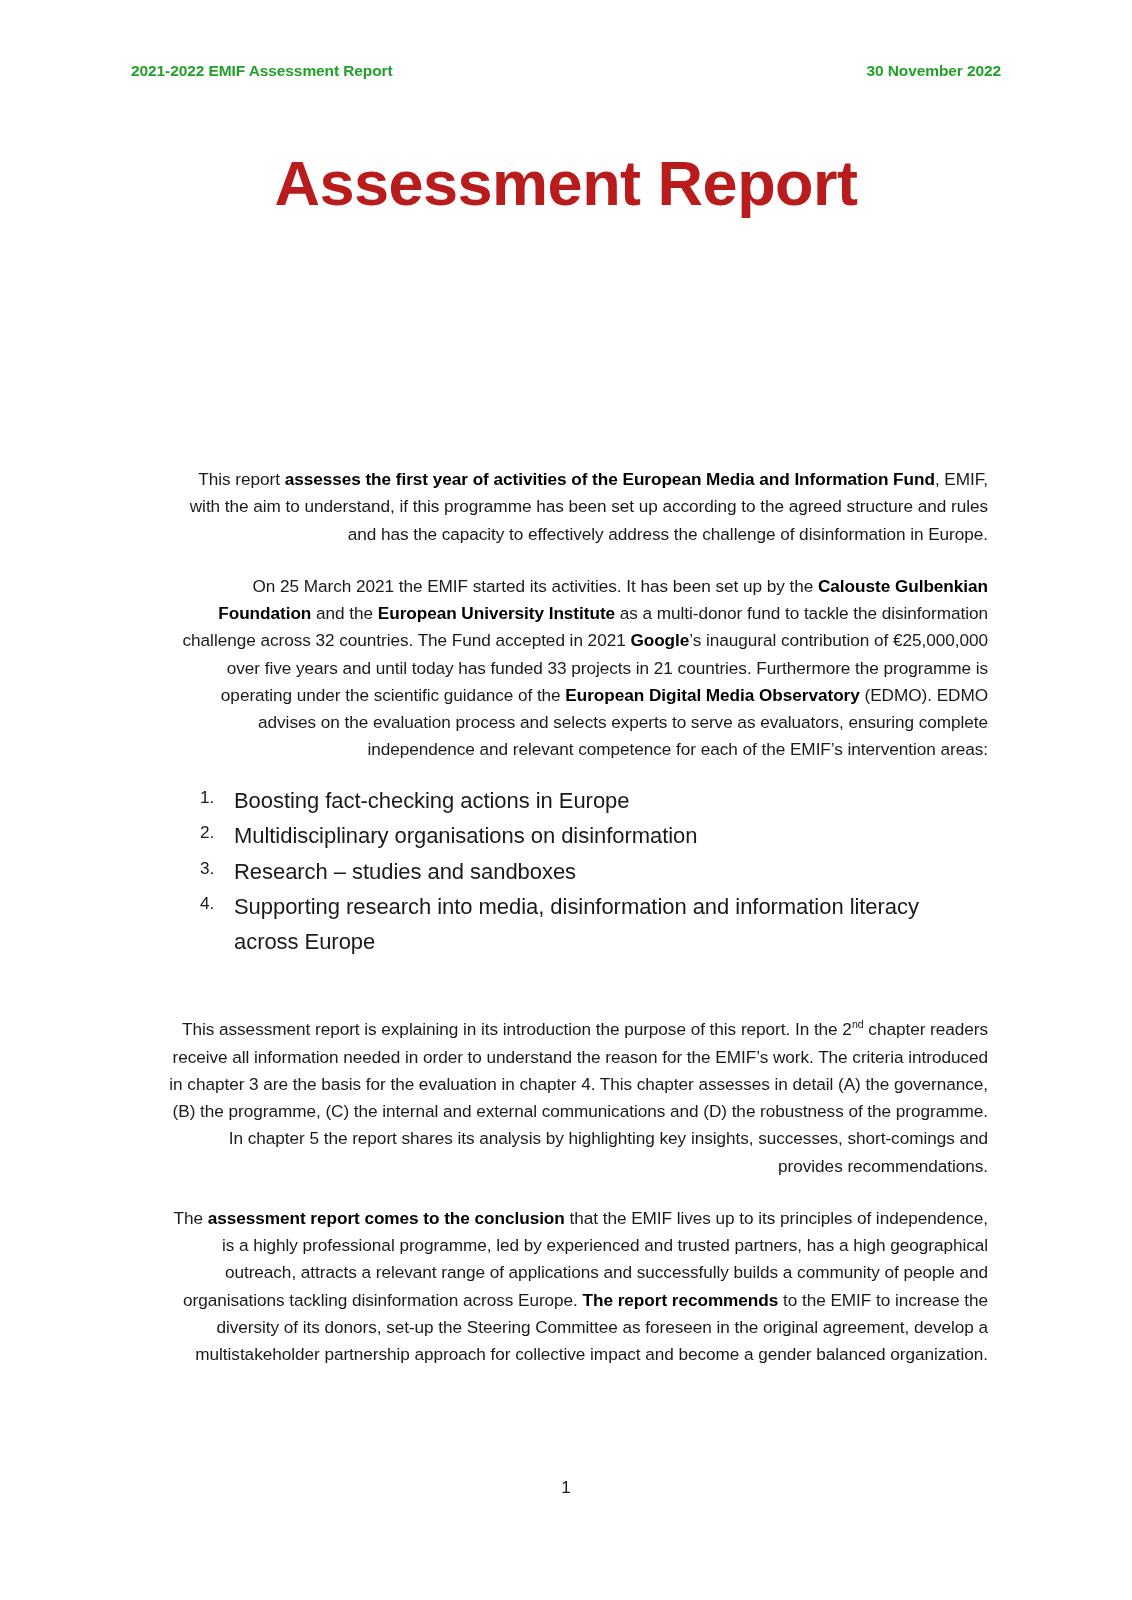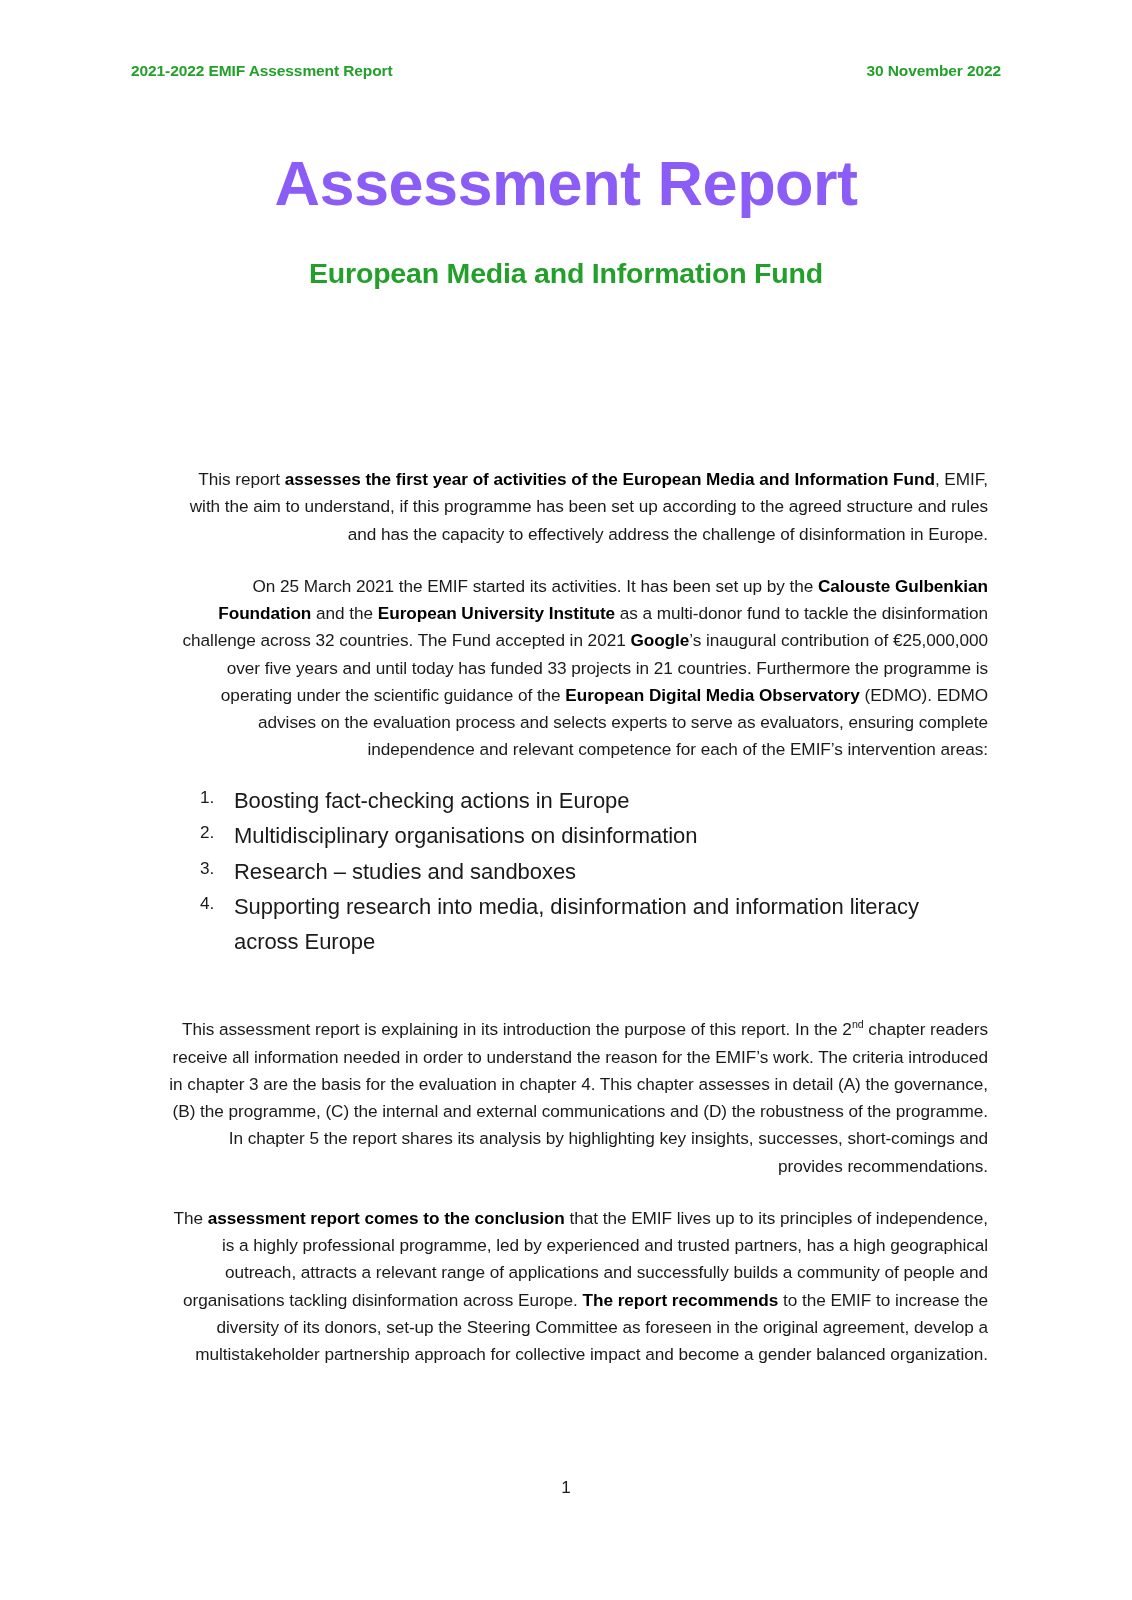--- a/index.html
+++ b/index.html
@@ -40,21 +40,21 @@
   .title-block {
     position: absolute;
     top: 148px;
     left: 131px;
     right: 131px;
     text-align: center;
   }
   .doc-title {
     font-size: 63px;
     font-weight: bold;
-    color: #8b5cf6;
+    color: #b91c1c;
     line-height: 1.12;
     letter-spacing: -0.5px;
     margin: 0;
   }
   .doc-subtitle {
     margin: 0;
     margin-top: 34px;
     font-size: 28.5px;
     font-weight: bold;
     color: #22A02A;
@@ -145,21 +145,20 @@
 <div class="page">
 
   <div class="doc-header">
     <span>2021-2022 EMIF Assessment Report</span>
     <span>30 November 2022</span>
   </div>
 
   <div class="title-block">
     <h1 class="doc-title">Assessment Report</h1>
     <div class="doc-subtitle">
-      <div>European Media and Information Fund</div>
     </div>
   </div>
 
 
   <div class="body-area">
 
     <p class="para"><span>This report </span><b>assesses the first year of activities of the European Media and Information Fund</b><span>, EMIF, with the aim to understand, if this programme has been set up according to the agreed structure and rules and has the capacity to effectively address the challenge of disinformation in Europe.</span></p>
 
     <p class="para tight"><span>On 25 March 2021 the EMIF started its activities. It has been set up by the </span><b>Calouste Gulbenkian Foundation</b><span> and the </span><b>European University Institute</b><span> as a multi-donor fund to tackle the disinformation challenge across 32 countries. The Fund accepted in 2021 </span><b>Google</b><span>’s inaugural contribution of €25,000,000 over five years and until today has funded 33 projects in 21 countries. Furthermore the programme is operating under the scientific guidance of the </span><b>European Digital Media Observatory</b><span> (EDMO). EDMO advises on the evaluation process and selects experts to serve as evaluators, ensuring complete independence and relevant competence for each of the EMIF’s intervention areas:</span></p>
 

